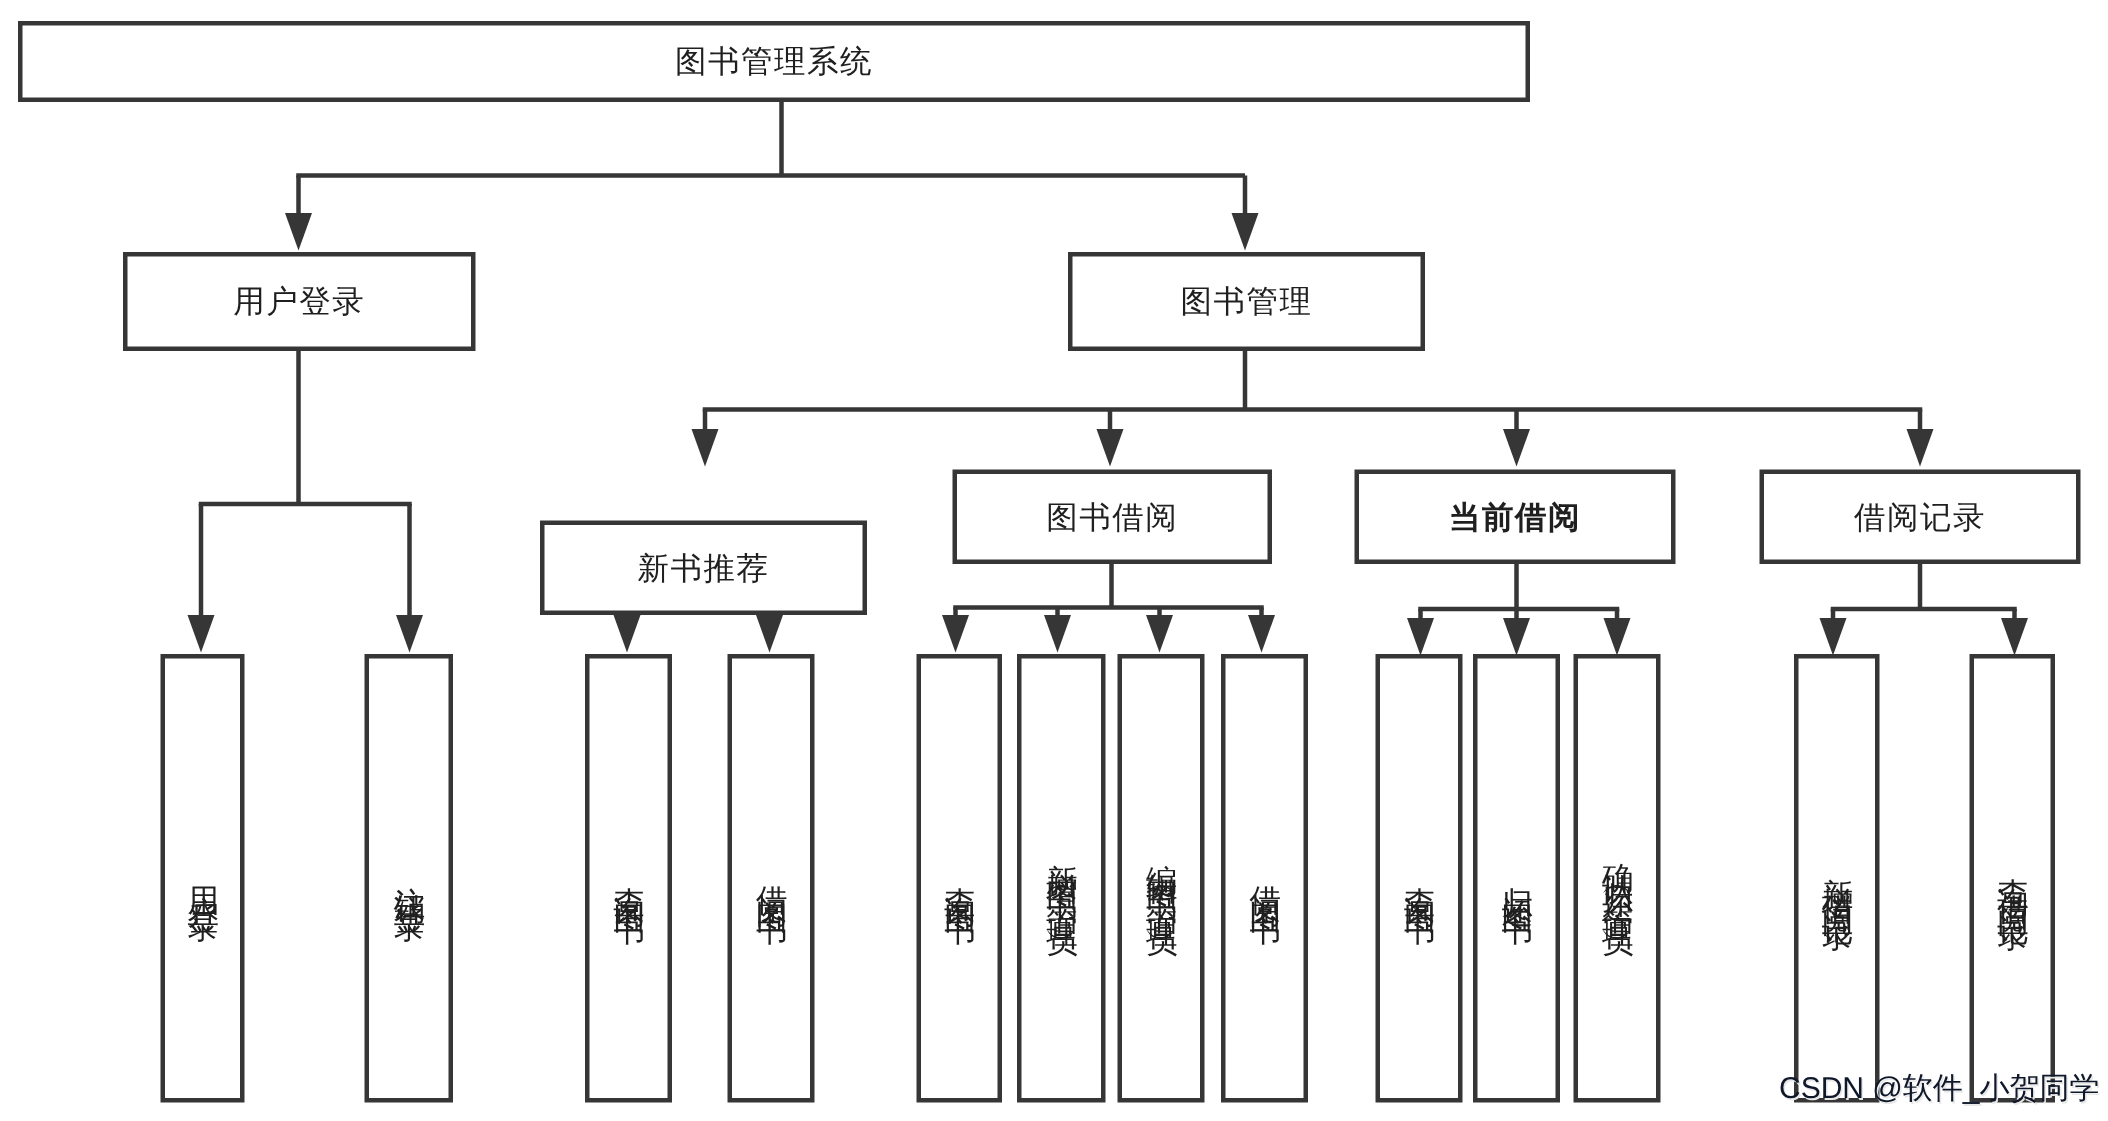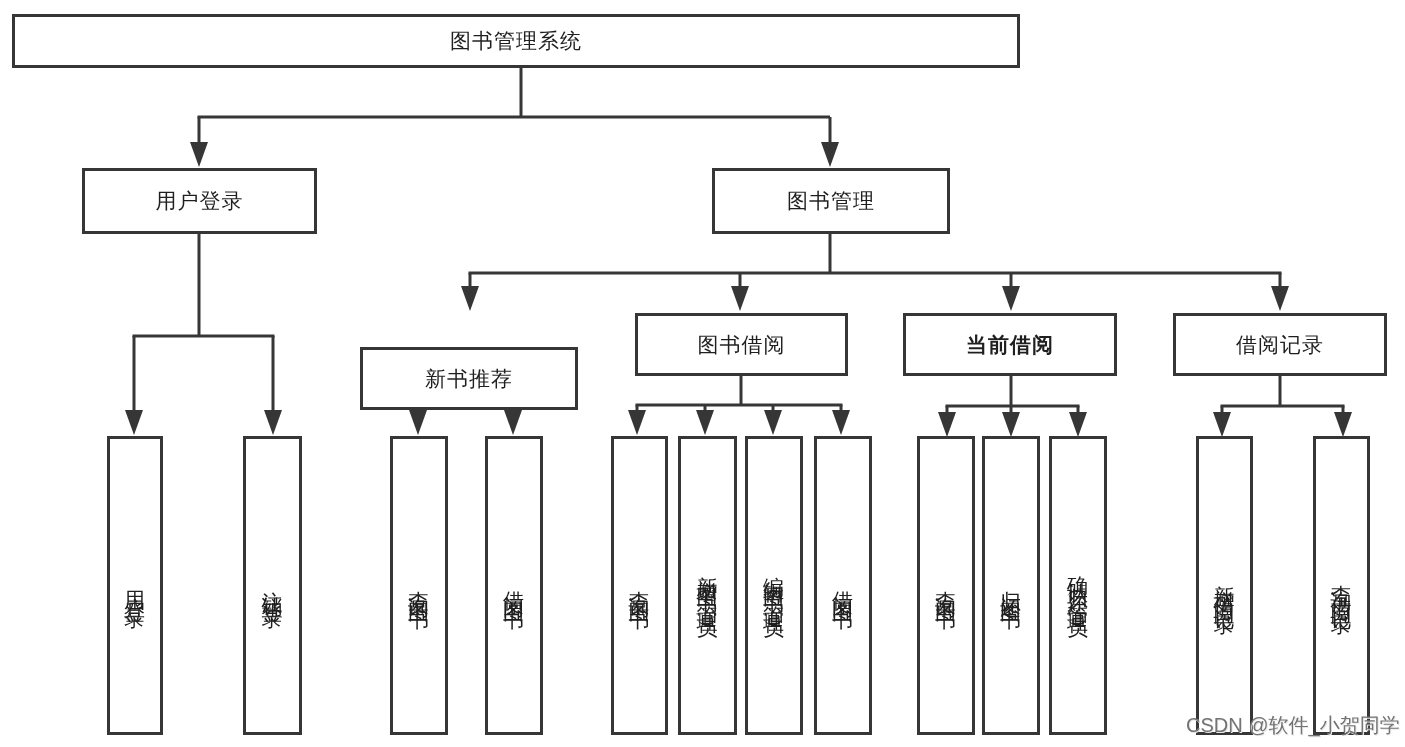--- a/index.html
+++ b/index.html
@@ -35,21 +35,21 @@
     letter-spacing: 6px;
     line-height: 1;
     font-size: 21px;
   }
   .watermark {
     position: absolute;
     left: 1186px;
     top: 712px;
     width: 215px;
     font-size: 20px;
-    color: #737373;
+    color: #0f172a;
     white-space: nowrap;
     z-index: 3;
     text-shadow: 1px 1px 0 #e8e8e8;
   }
 </style>
 </head>
 <body>
 
 <div id="stage">
 

